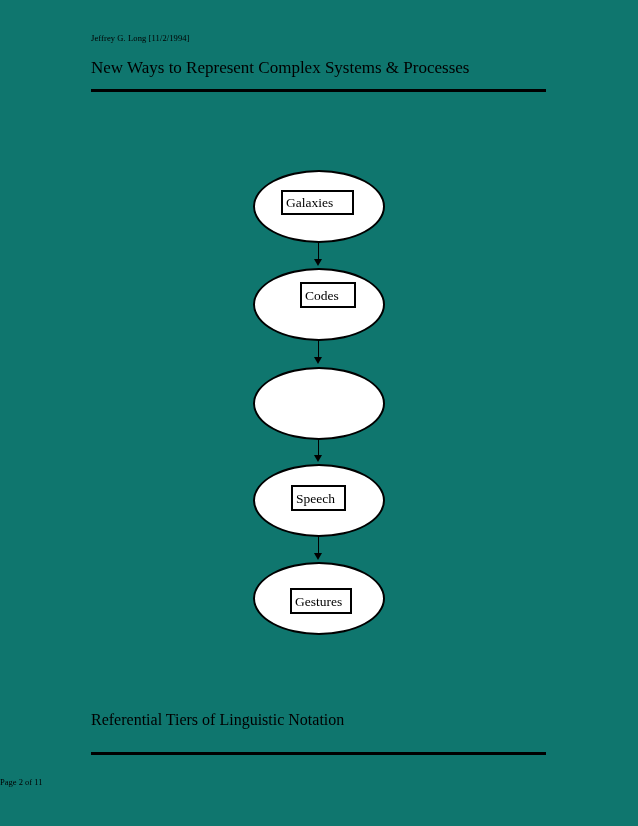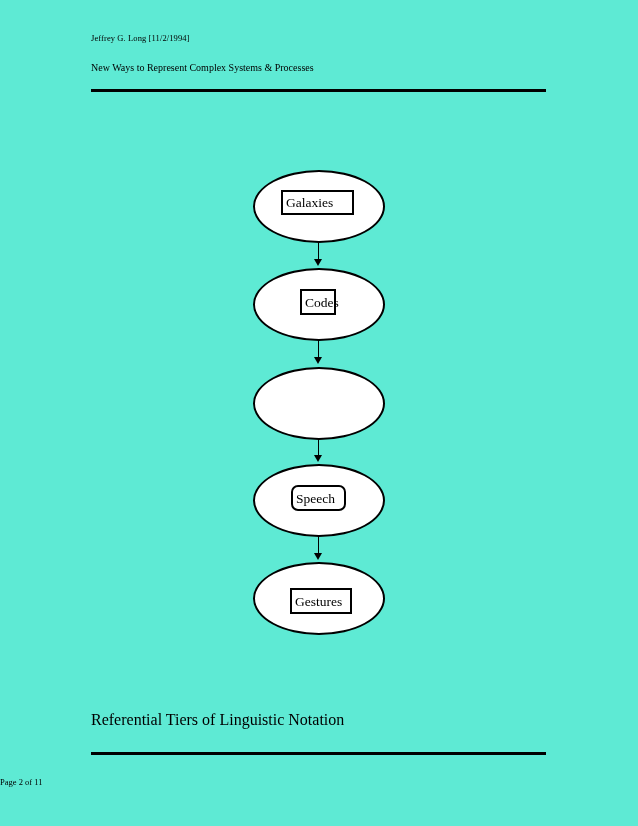--- a/index.html
+++ b/index.html
@@ -14,38 +14,38 @@
     overflow: hidden;
     font-family: "Liberation Serif", "DejaVu Serif", serif;
     color: #000000;
   }
 
   .page {
     position: absolute;
     left: 0; top: 0;
     width: 638px;
     height: 826px;
-    background: #5eead4;
+    background: #0f766e;
   }
 
   
   .byline {
     position: absolute;
     left: 91px;
     top: 33px;
     font-size: 8.5px;
     line-height: 11px;
     letter-spacing: 0.1px;
     white-space: nowrap;
   }
   .doc-title {
     position: absolute;
     left: 91px;
     top: 58px;
-    font-size: 10px;
+    font-size: 17px;
     line-height: 20px;
     white-space: nowrap;
   }
   .rule {
     position: absolute;
     left: 91px;
     width: 455px;
     height: 3px;
     background: #000000;
   }
@@ -89,23 +89,23 @@
   }
   .node .label-box .txt {
     font-size: 13.5px;
     line-height: 17px;
     white-space: pre;
     text-align: left;
   }
 
   
   .node-galaxies   .label-box { left: 28px; top: 20px;   width: 73px; height: 25px; }
-  .node-codes      .label-box { left: 47px; top: 21px;   width: 36px; height: 26px; }
+  .node-codes      .label-box { left: 47px; top: 14px;   width: 56px; height: 26px; }
   .node-phonetic   .label-box { left: 29px; top: 14px;   width: 77px; height: 45px; border-width: 1.6px; }
-  .node-speech     .label-box { left: 38px; top: 21px;   width: 55px; height: 26px; border-radius: 7px; }
+  .node-speech     .label-box { left: 38px; top: 21px;   width: 55px; height: 26px; }
   .node-gestures   .label-box { left: 37px; top: 26px;   width: 62px; height: 26px; }
 
   
   .node-galaxies { left: 253px; top: 170px; }
   .node-codes    { left: 253px; top: 268px; }
   .node-phonetic { left: 253px; top: 367px; }
   .node-speech   { left: 253px; top: 464px; }
   .node-gestures { left: 253px; top: 562px; }
 
   

